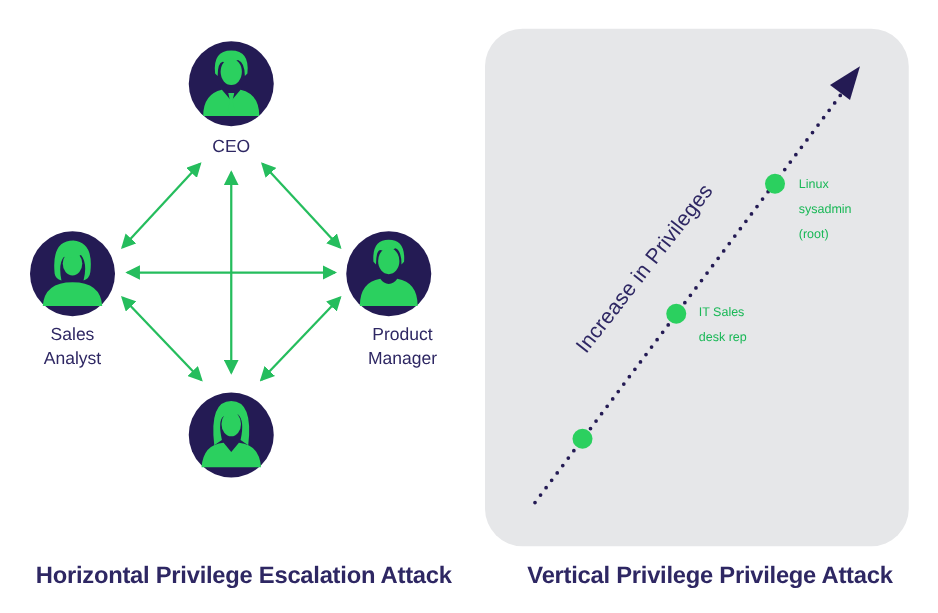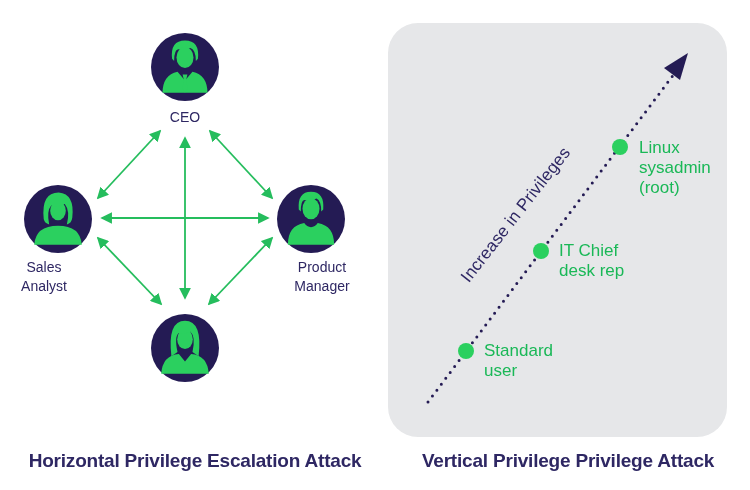--- a/index.html
+++ b/index.html
@@ -62,21 +62,21 @@
     color:var(--text-navy);
     font-size:19px;
     font-weight:600;
     letter-spacing:-0.2px;
     white-space:nowrap;
     text-align:right;
   }
   .level-label{
     position:absolute;
     color:var(--text-green);
-    font-size:17px;
+    font-size:10px;
     line-height:20px;
     white-space:pre-line;
     text-align:left;
   }
   .rotated-label{
     position:absolute;
     left:516px;top:215px;
     transform:translate(-50%,-50%) rotate(-52deg);
     color:var(--text-navy);
     font-size:17px;
@@ -140,29 +140,27 @@
       <line class="dot-line" x1="428" y1="402" x2="674" y2="74"></line>
       <polygon class="arrowhead-poly" points="688,53 680,80 664,68"></polygon>
     </g>
 
     <circle class="level-dot" cx="466" cy="351" r="8"></circle>
     <circle class="level-dot" cx="541" cy="251" r="8"></circle>
     <circle class="level-dot" cx="620" cy="147" r="8"></circle>
   </svg>
 
   <div class="label" style="left:185px;top:117px;">CEO</div>
-  <div class="label" style="left:44px;top:277px;">Sales
+  <div class="label" style="left:58px;top:277px;">Sales
 Analyst</div>
   <div class="label" style="left:311px;top:277px;margin-left:11px;">Product
 Manager</div>
 
   <div class="rotated-label">Increase in Privileges</div>
-  <div class="level-label" style="left:484px;top:341px;">Standard
-user</div>
-  <div class="level-label" style="left:559px;top:241px;">IT Chief
+  <div class="level-label" style="left:559px;top:241px;">IT Sales
 desk rep</div>
   <div class="level-label" style="left:639px;top:138px;">Linux
 sysadmin
 (root)</div>
 
   <div class="caption" style="left:195px;top:461px;">Horizontal Privilege Escalation Attack</div>
   <div class="caption" style="left:568px;top:461px;">Vertical Privilege Privilege Attack</div>
 
 </div>
 

